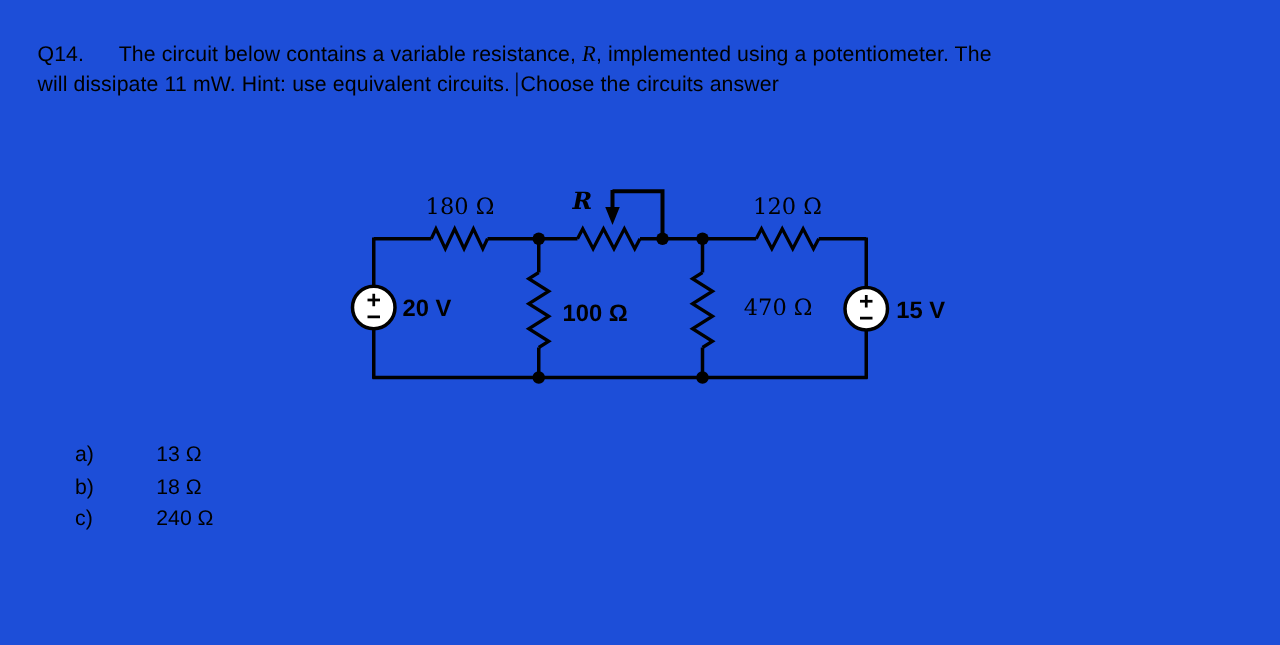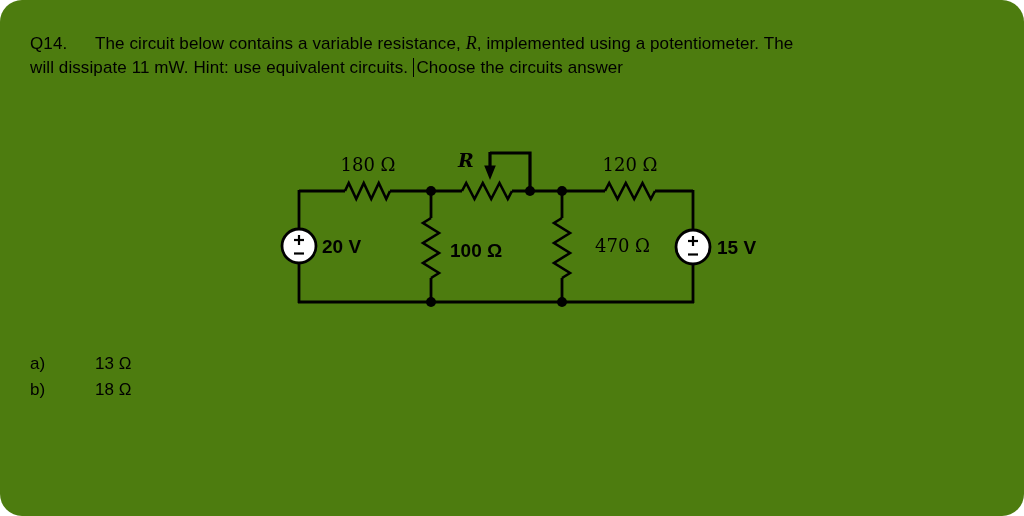--- a/index.html
+++ b/index.html
@@ -1,24 +1,23 @@
 <!DOCTYPE html>
 <html><head>
 <meta charset="utf-8">
 <style>
   html, body { margin: 0; padding: 0; background: #ffffff; }
   .page {
     position: relative;
     width: 1024px;
     height: 516px;
-    background: #4d7c0f;
+    background: #1d4ed8;
     color: #000000;
     font-family: "Liberation Sans", sans-serif;
     overflow: hidden;
-    border-radius: 22px;
   }
   
   .question {
     position: absolute;
     left: 30px;
     top: 31px;
     font-size: 17px;
     line-height: 24px;
     letter-spacing: 0.1px;
   }
@@ -57,21 +56,21 @@
     font-size: 19px;
     fill: #000;
   }
   
   .answers {
     position: absolute;
     left: 30px;
     top: 354px;
     font-size: 17px;
   }
-  .answer-row { height: 25.5px; white-space: nowrap; }
+  .answer-row { height: 25.5px; white-space: nowrap; margin-left: 30px; }
   .answer-letter { display: inline-block; width: 65px; }
 </style>
 </head>
 <body>
 
 <div class="page">
 
   <div class="question">
     <div class="qline">
       <span class="qnum">Q14.</span><span>The circuit below contains a variable resistance, </span><span class="varR">R</span><span>, implemented using a potentiometer. The</span>
@@ -154,15 +153,18 @@
     <text class="lbl-bold" x="717" y="254">15 V</text>
   </svg>
 
   <div class="answers">
     <div class="answer-row">
       <span class="answer-letter">a)</span><span>13 Ω</span>
     </div>
     <div class="answer-row">
       <span class="answer-letter">b)</span><span>18 Ω</span>
     </div>
+    <div class="answer-row">
+      <span class="answer-letter">c)</span><span>240 Ω</span>
+    </div>
   </div>
 
 </div>
 
 </body></html>

